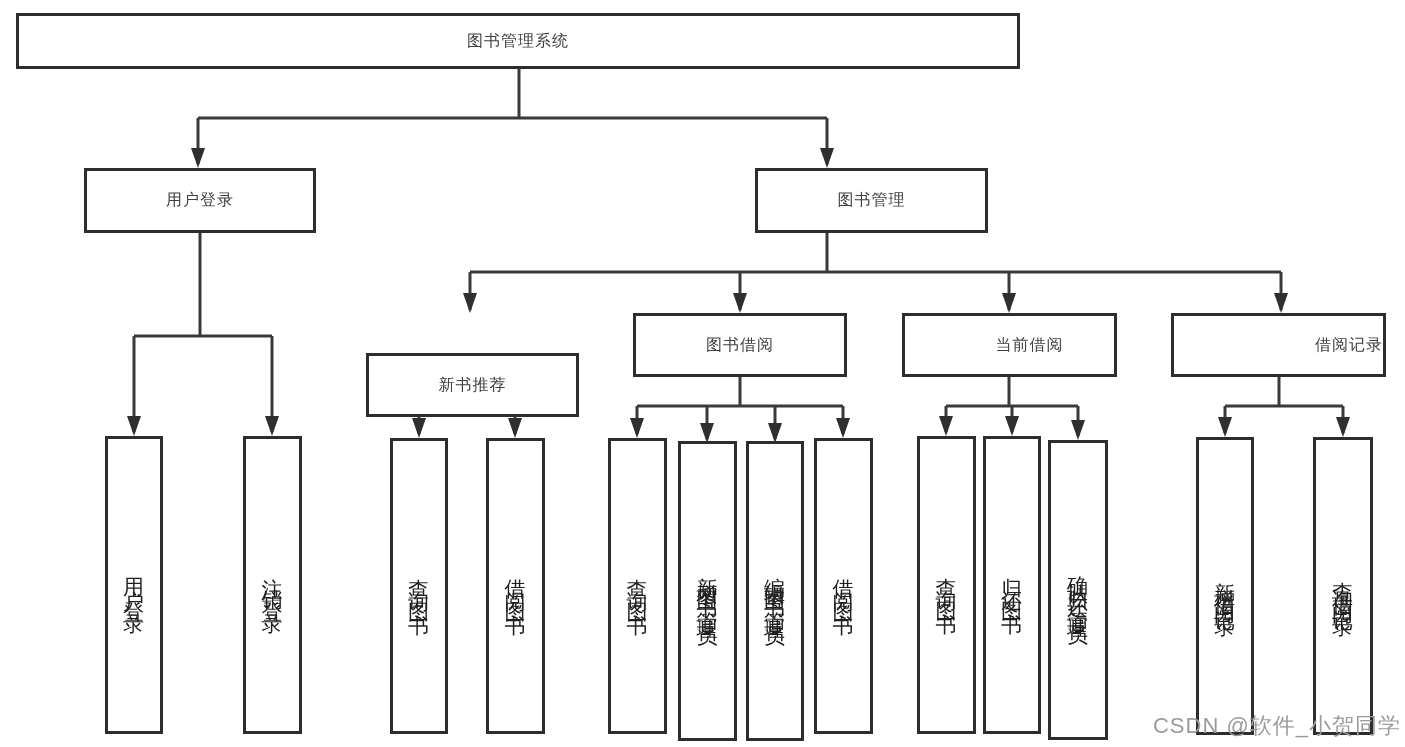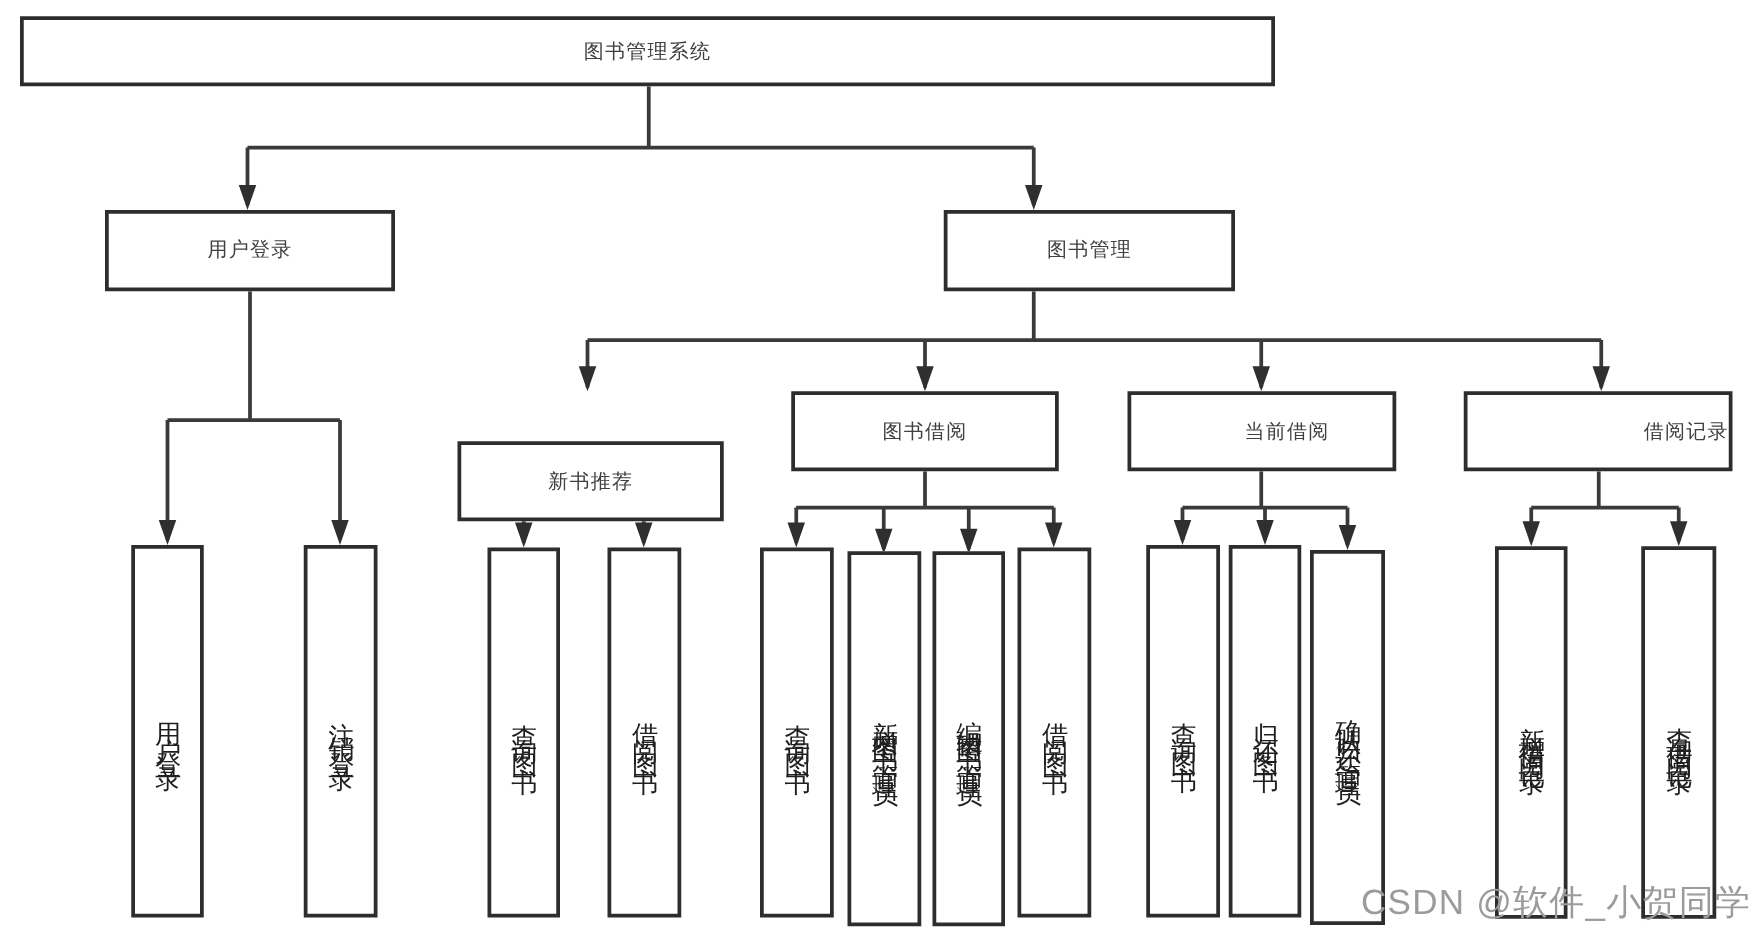--- a/index.html
+++ b/index.html
@@ -30,21 +30,21 @@
     text-orientation:mixed;
     font-size:21px;
     line-height:1;
     letter-spacing:12px;
     color:#1f1f1f;
   }
   .leaf .v-label.tight{letter-spacing:7px;}
   .watermark{
     position:absolute;
     right:4px;bottom:6px;
-    font-size:28px;
+    font-size:22px;
     color:#9b9b9b;
     letter-spacing:1px;
     white-space:nowrap;
     z-index:5;
   }
 </style>
 </head>
 <body>
 
 <div class="canvas">

